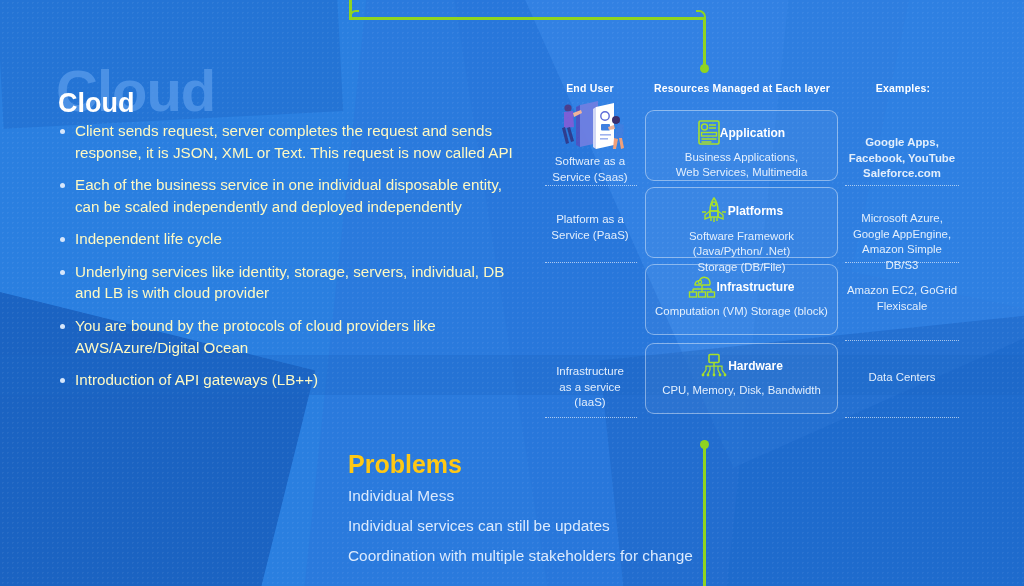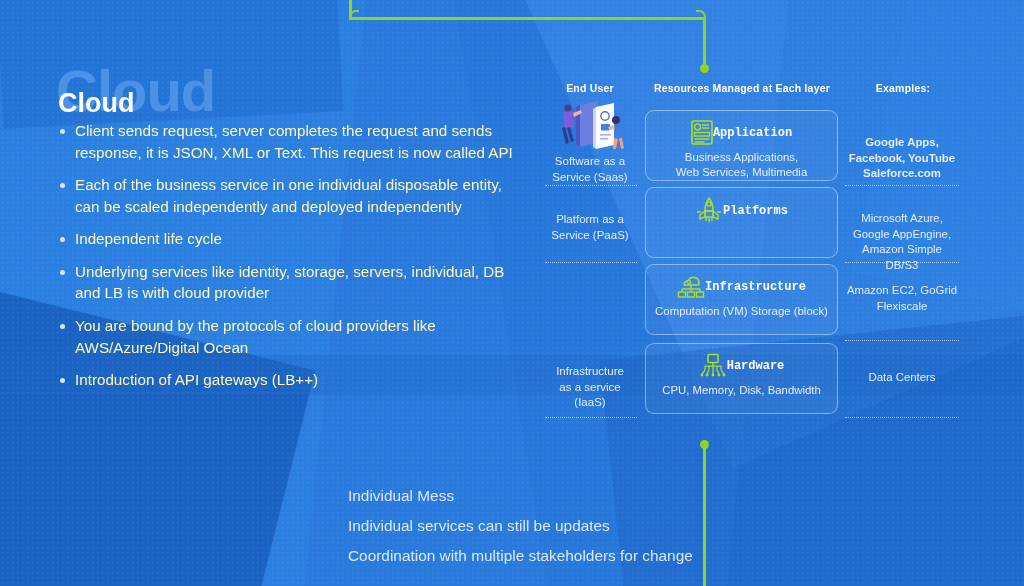--- a/index.html
+++ b/index.html
@@ -118,21 +118,21 @@
   
   .rbox {
     position:absolute; left:645px; width:193px;
     border:1px solid rgba(255,255,255,.42);
     border-radius:9px;
     background: rgba(255,255,255,.045);
     text-align:center;
   }
   .rbox .rhead {
     display:flex; align-items:center; justify-content:center;
-    padding-top:9px;font-family:Liberation Mono, monospace;
+    padding-top:9px;
   }
   .rbox .rtitle { font-size:12px; font-weight:bold; color:#ffffff; }
   .rbox .rdesc {
     font-size:11.4px; line-height:1.35; color:#e3effd;
     padding:5px 7px 9px 7px;
   }
   .r-app   { top:110px; height:71px; }
   .r-plat  { top:187px; height:71px; }
   .r-infra { top:264px; height:71px; }
   .r-hw    { top:343px; height:71px; }
@@ -197,20 +197,21 @@
     <div class="bullet">
       <span class="bdot"></span>
       <span class="btext">You are bound by the protocols of cloud providers like AWS/Azure/Digital Ocean</span>
     </div>
     <div class="bullet">
       <span class="bdot"></span>
       <span class="btext">Introduction of API gateways (LB++)</span>
     </div>
   </div>
 
+  <div class="problems-title">Problems</div>
   <div class="problems-list">
     <div class="pitem">Individual Mess</div>
     <div class="pitem">Individual services can still be updates</div>
     <div class="pitem">Coordination with multiple stakeholders for change</div>
   </div>
 
   <div class="col-head head-enduser">End User</div>
   <div class="col-head head-resources">Resources Managed at Each layer</div>
   <div class="col-head head-examples">Examples:</div>
 
@@ -279,20 +280,21 @@
           <circle cx="14" cy="7" r="2" fill="none" stroke="#a8e02a" stroke-width="1.4"></circle>
           <path d="M10 14 L5 18 L5 22 L10 20 Z" fill="none" stroke="#a8e02a" stroke-width="1.4"></path>
           <path d="M18 14 L23 18 L23 22 L18 20 Z" fill="none" stroke="#a8e02a" stroke-width="1.4"></path>
           <path d="M11 20 L11 24 M14 20 L14 25 M17 20 L17 24" stroke="#a8e02a" stroke-width="1.4"></path>
           <path d="M2 15 L6 15 M22 15 L26 15" stroke="#a8e02a" stroke-width="1.3"></path>
           <rect x="10" y="14" width="8" height="6" fill="none" stroke="#a8e02a" stroke-width="1.4"></rect>
         </svg>
       </span>
       <span class="rtitle">Platforms</span>
     </div>
+    <div class="rdesc">Software Framework (Java/Python/ .Net)<br>Storage (DB/File)</div>
   </div>
 
   <div class="rbox r-infra">
     <div class="rhead">
       <span>
         <svg width="28" height="25" viewBox="0 0 28 25" class="icon-svg">
           <path d="M7 11 a4.5 4.5 0 0 1 4.5-4.5 a5.5 5.5 0 0 1 10.4 1.6 A3.6 3.6 0 0 1 21.5 11 Z" fill="none" stroke="#a8e02a" stroke-width="1.5" stroke-linejoin="round"></path>
           <circle cx="12" cy="8" r="1.6" fill="none" stroke="#a8e02a" stroke-width="1.2"></circle>
           <path d="M14 11 L14 15 M5 15 L23 15 M5 15 L5 18 M14 15 L14 18 M23 15 L23 18" stroke="#a8e02a" stroke-width="1.4" fill="none"></path>
           <rect x="1.5" y="18" width="7" height="5" fill="none" stroke="#a8e02a" stroke-width="1.4"></rect>

